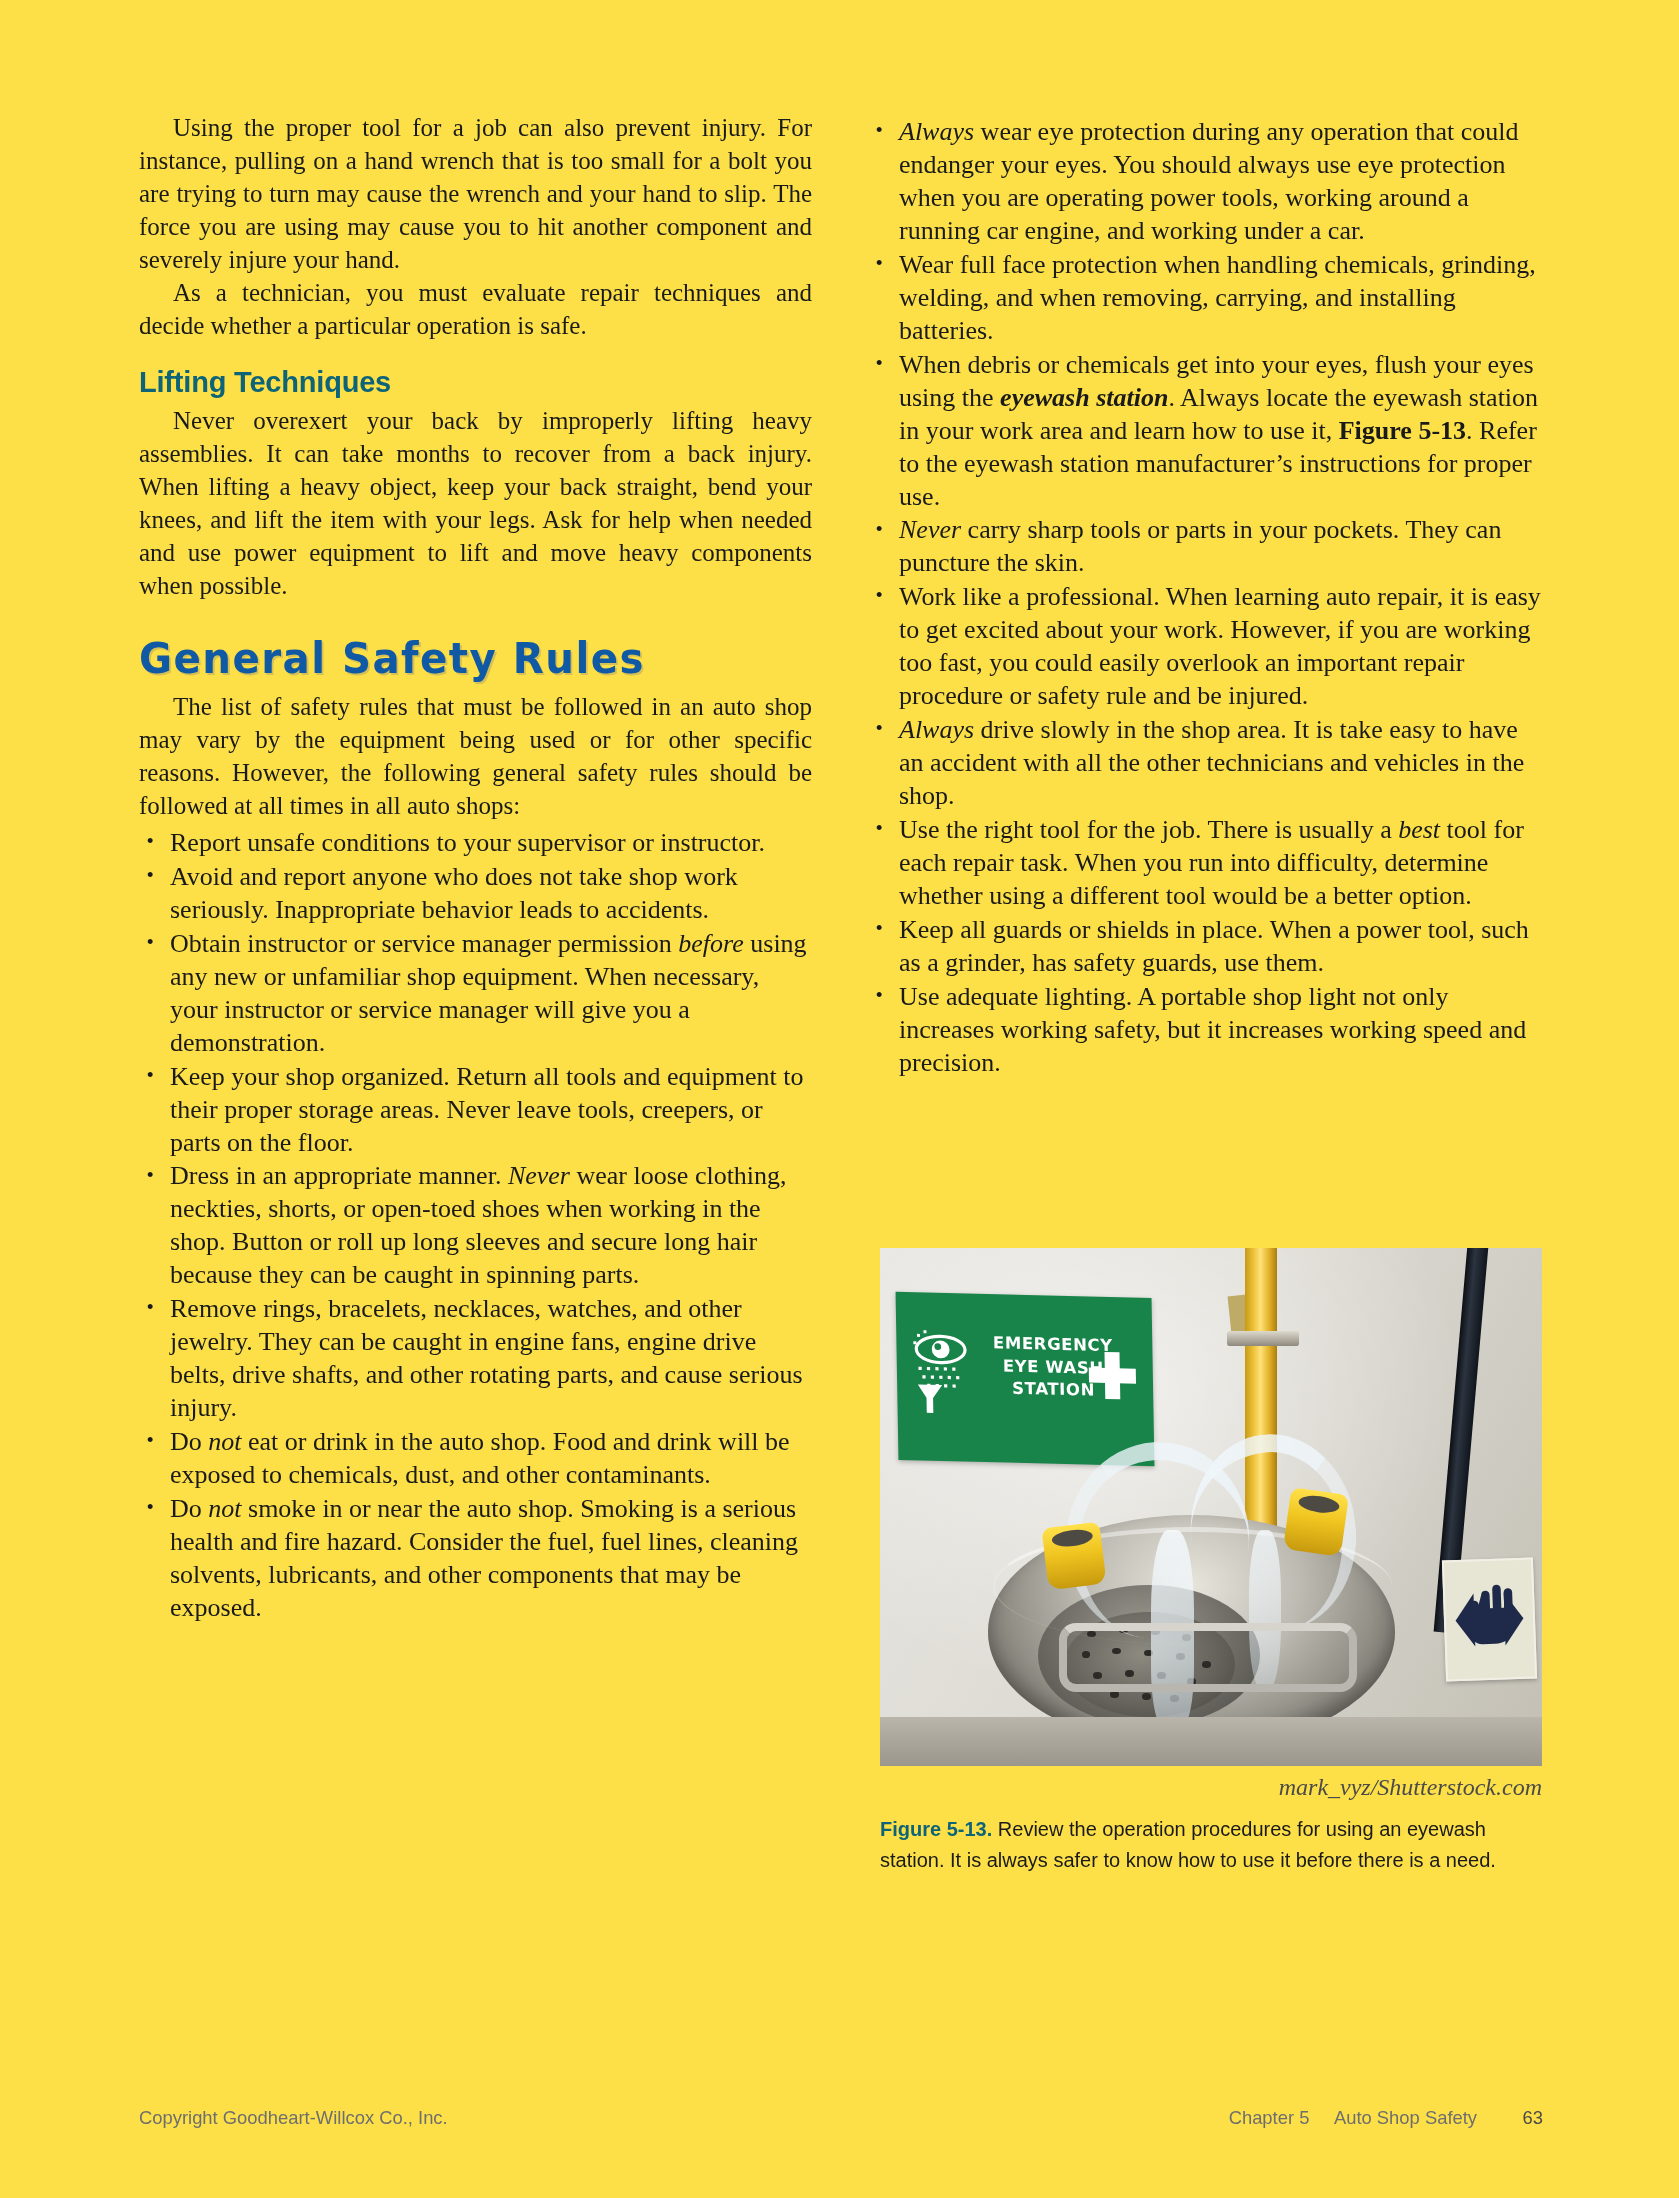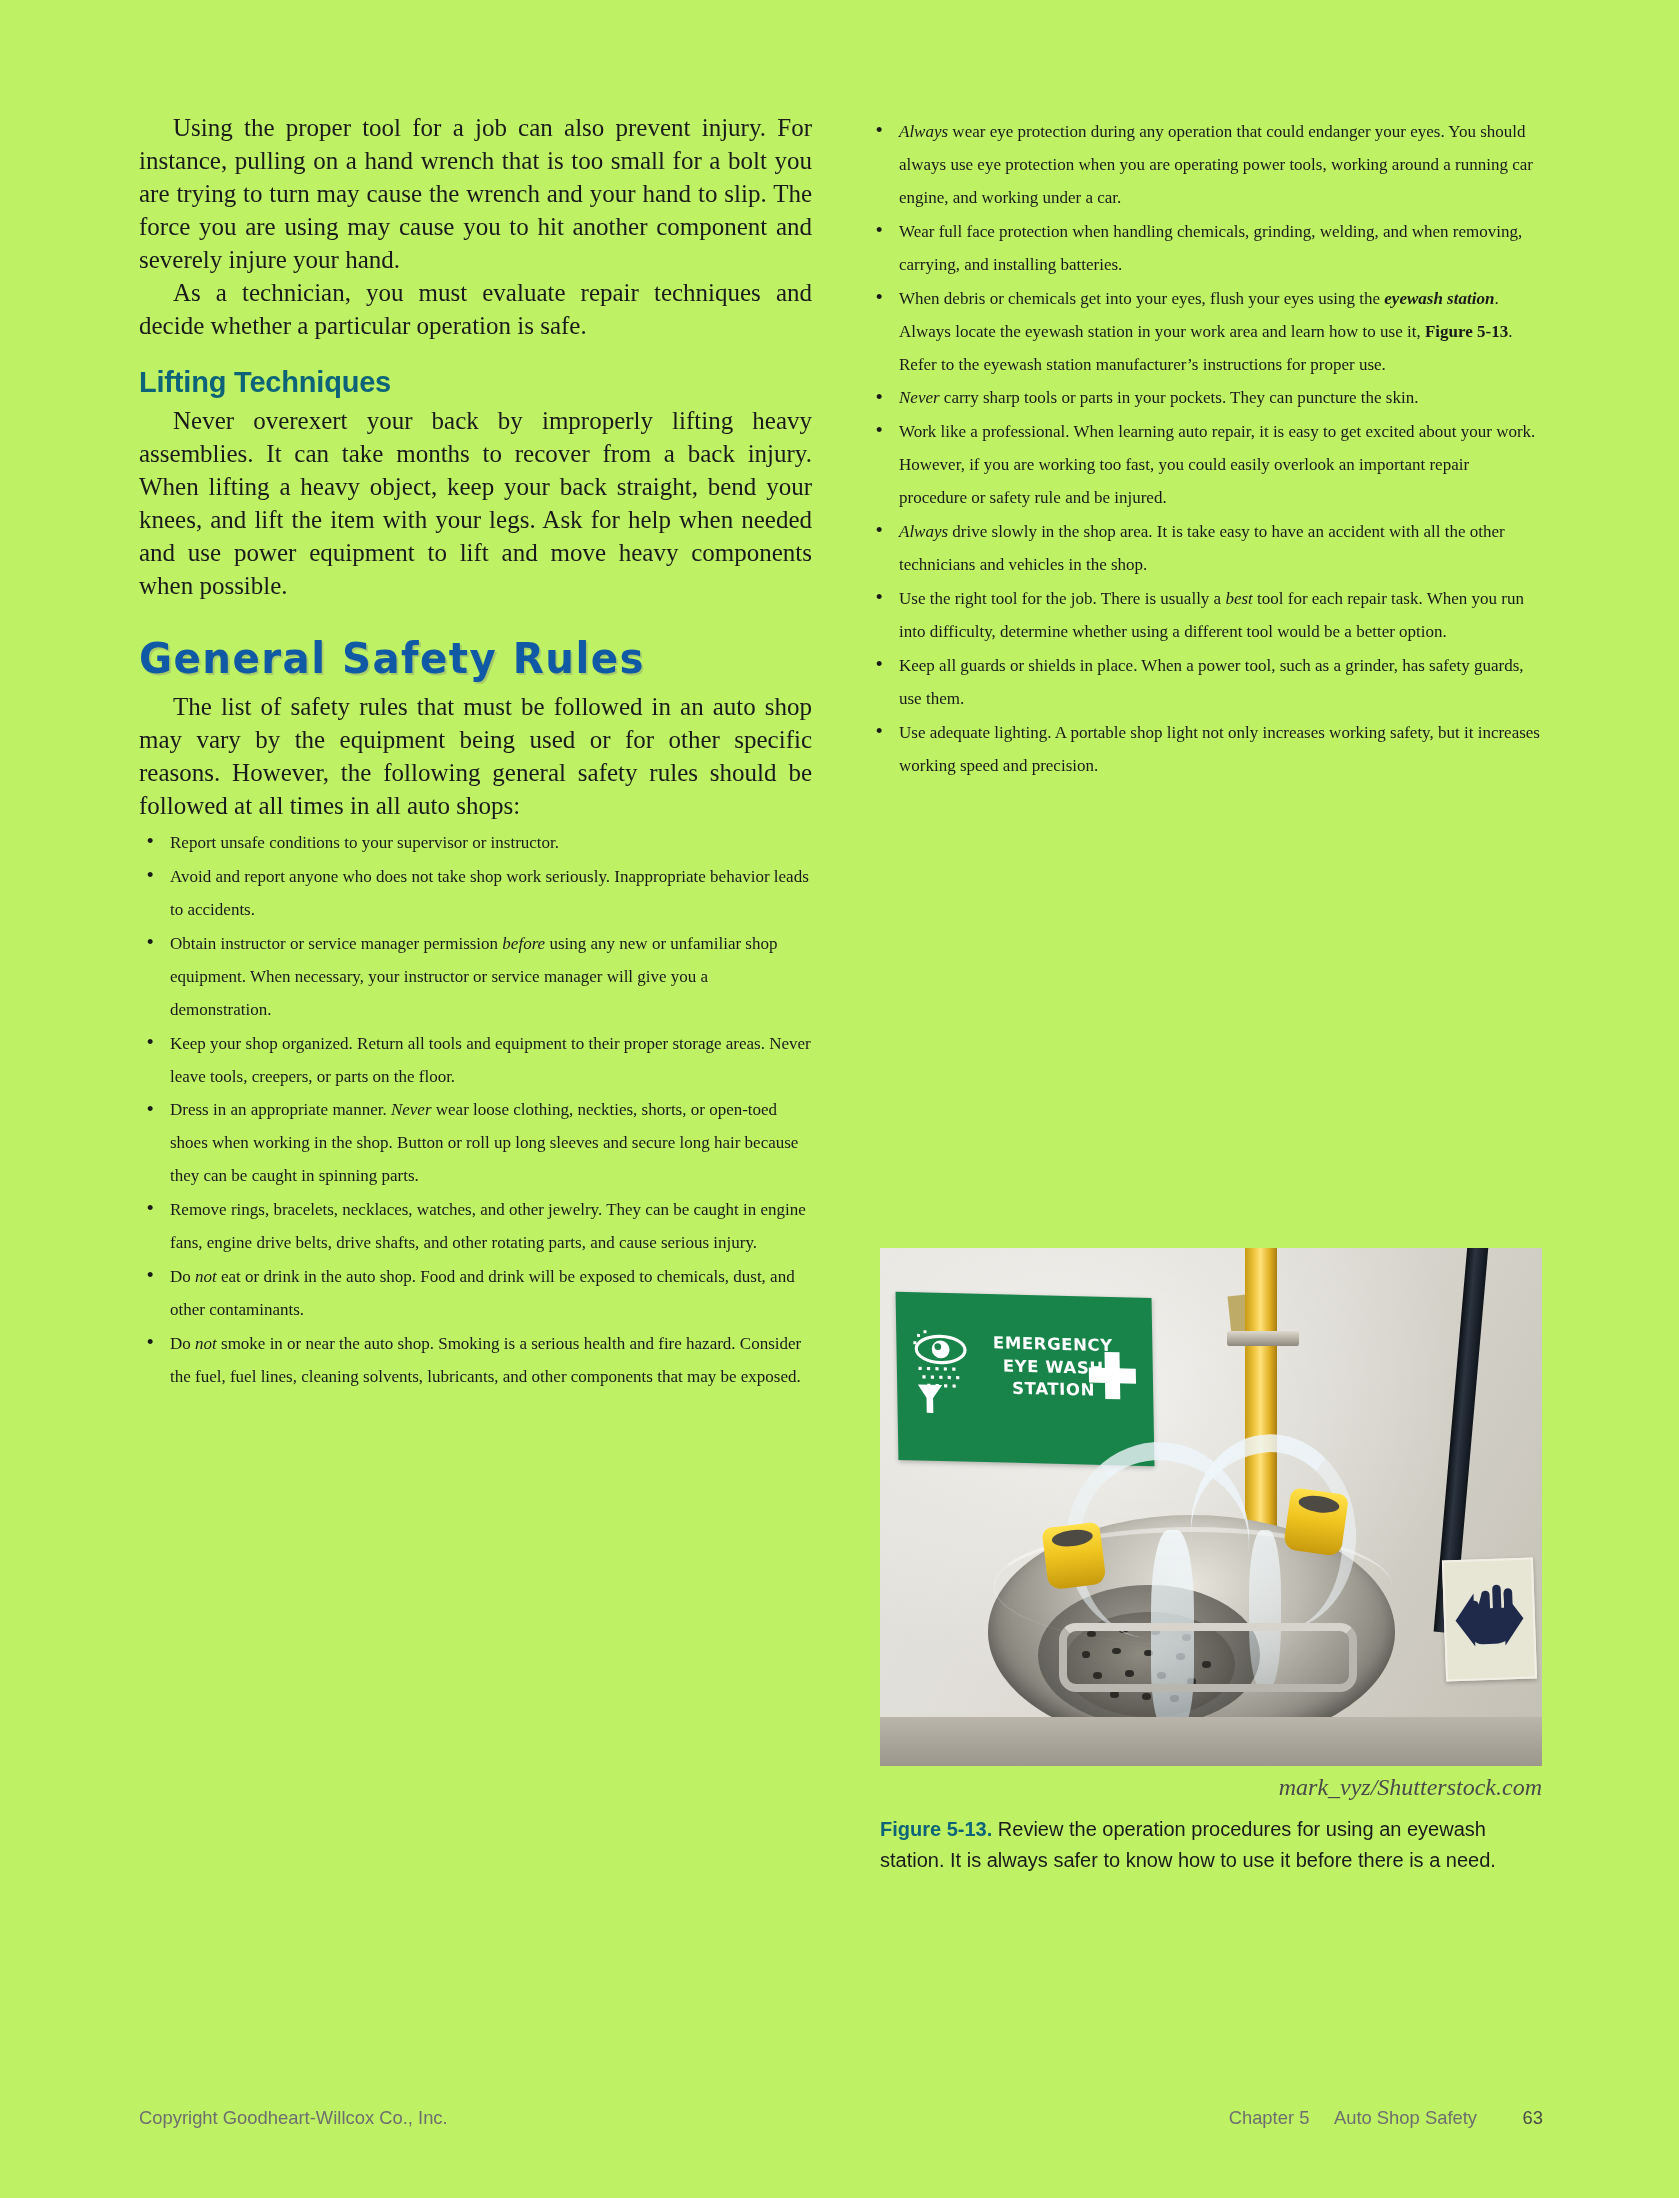--- a/index.html
+++ b/index.html
@@ -13,21 +13,21 @@
     height: 2199px;
     position: relative;
     font-family: "Liberation Serif", "DejaVu Serif", serif;
     color: #1a1a1a;
     overflow: hidden;
   }
 
   .page {
     position: absolute;
     inset: 0;
-    background: #bef264;
+    background: #fde047;
   }
 
   
   .columns {
     position: absolute;
     top: 111px;
     left: 139px;
     width: 1403px;
     display: flex;
     gap: 56px;
@@ -72,21 +72,21 @@
 
   
   ul.rules {
     list-style: none;
     margin: 3.8px 0 0 0;
     padding: 0;
   }
   ul.rules > li {
     position: relative;
     padding-left: 31px;
-    font-size: 17px;
+    font-size: 26px;
     line-height: 33px;
     text-align: left;
     margin: 0 0 0.9px 0;
   }
   ul.rules > li::before {
     content: "\2022";
     position: absolute;
     left: 7.5px;
     top: -0.9px;
     font-size: 21px;

